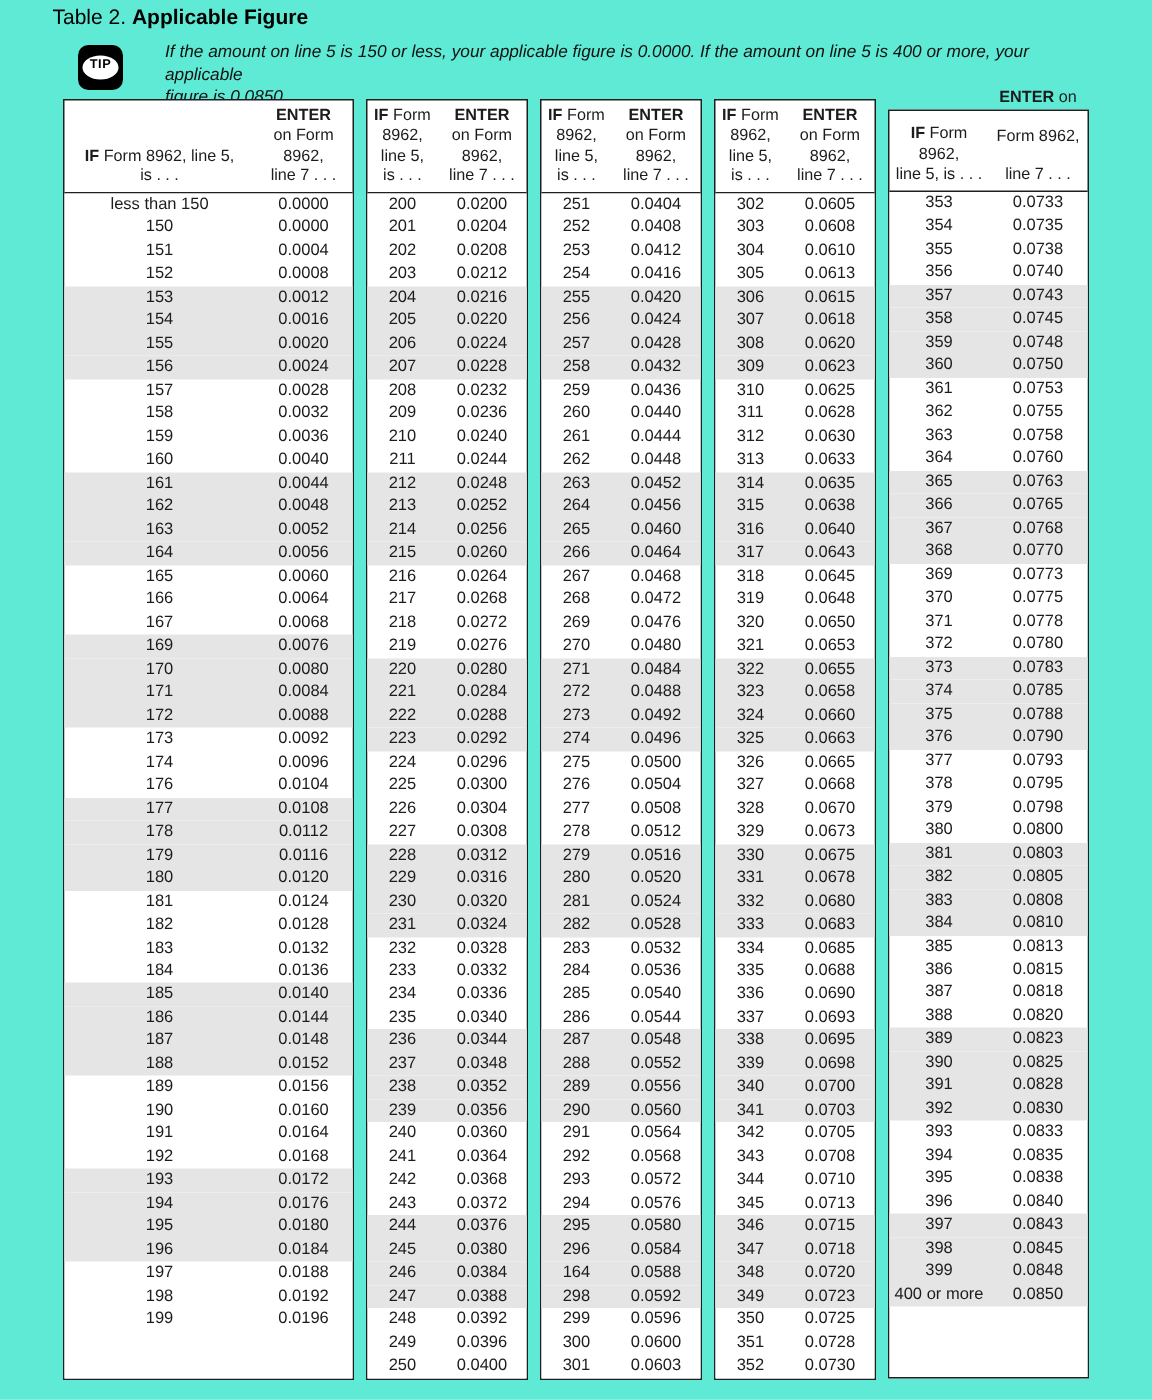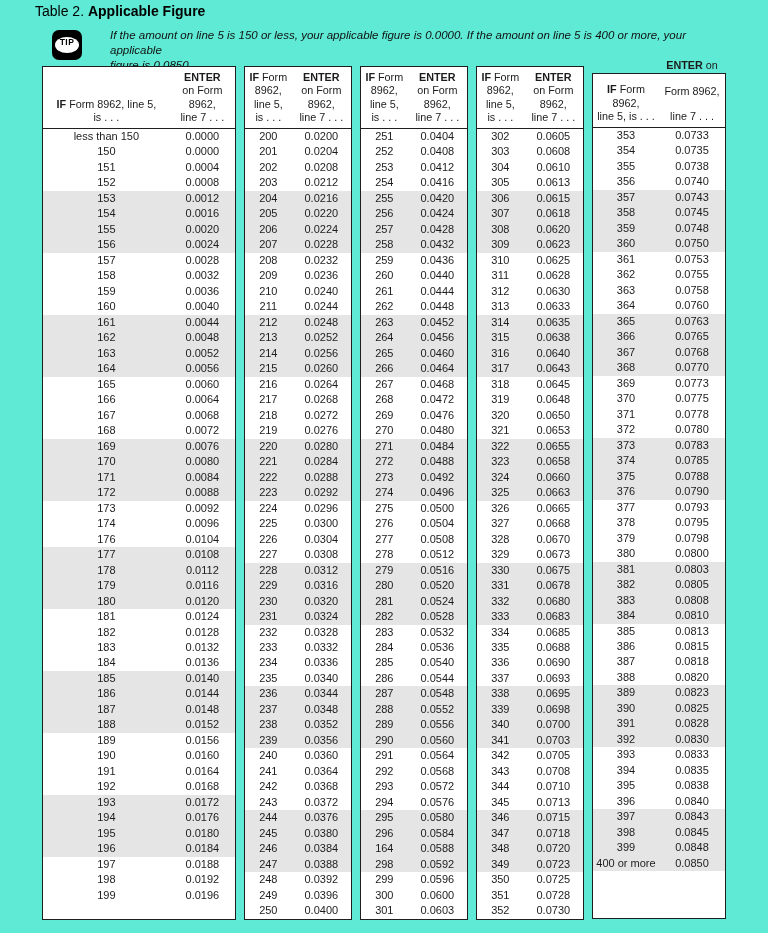--- a/index.html
+++ b/index.html
@@ -143,24 +143,20 @@
             <div class="cfig">0.0060</div>
           </div>
           <div class="row">
             <div class="cif">166</div>
             <div class="cfig">0.0064</div>
           </div>
           <div class="row">
             <div class="cif">167</div>
             <div class="cfig">0.0068</div>
           </div>
-          <div class="row">
-            <div class="cif">168</div>
-            <div class="cfig">0.0072</div>
-          </div>
           <div class="row shaded">
             <div class="cif">169</div>
             <div class="cfig">0.0076</div>
           </div>
           <div class="row shaded">
             <div class="cif">170</div>
             <div class="cfig">0.0080</div>
           </div>
           <div class="row shaded">
             <div class="cif">171</div>

